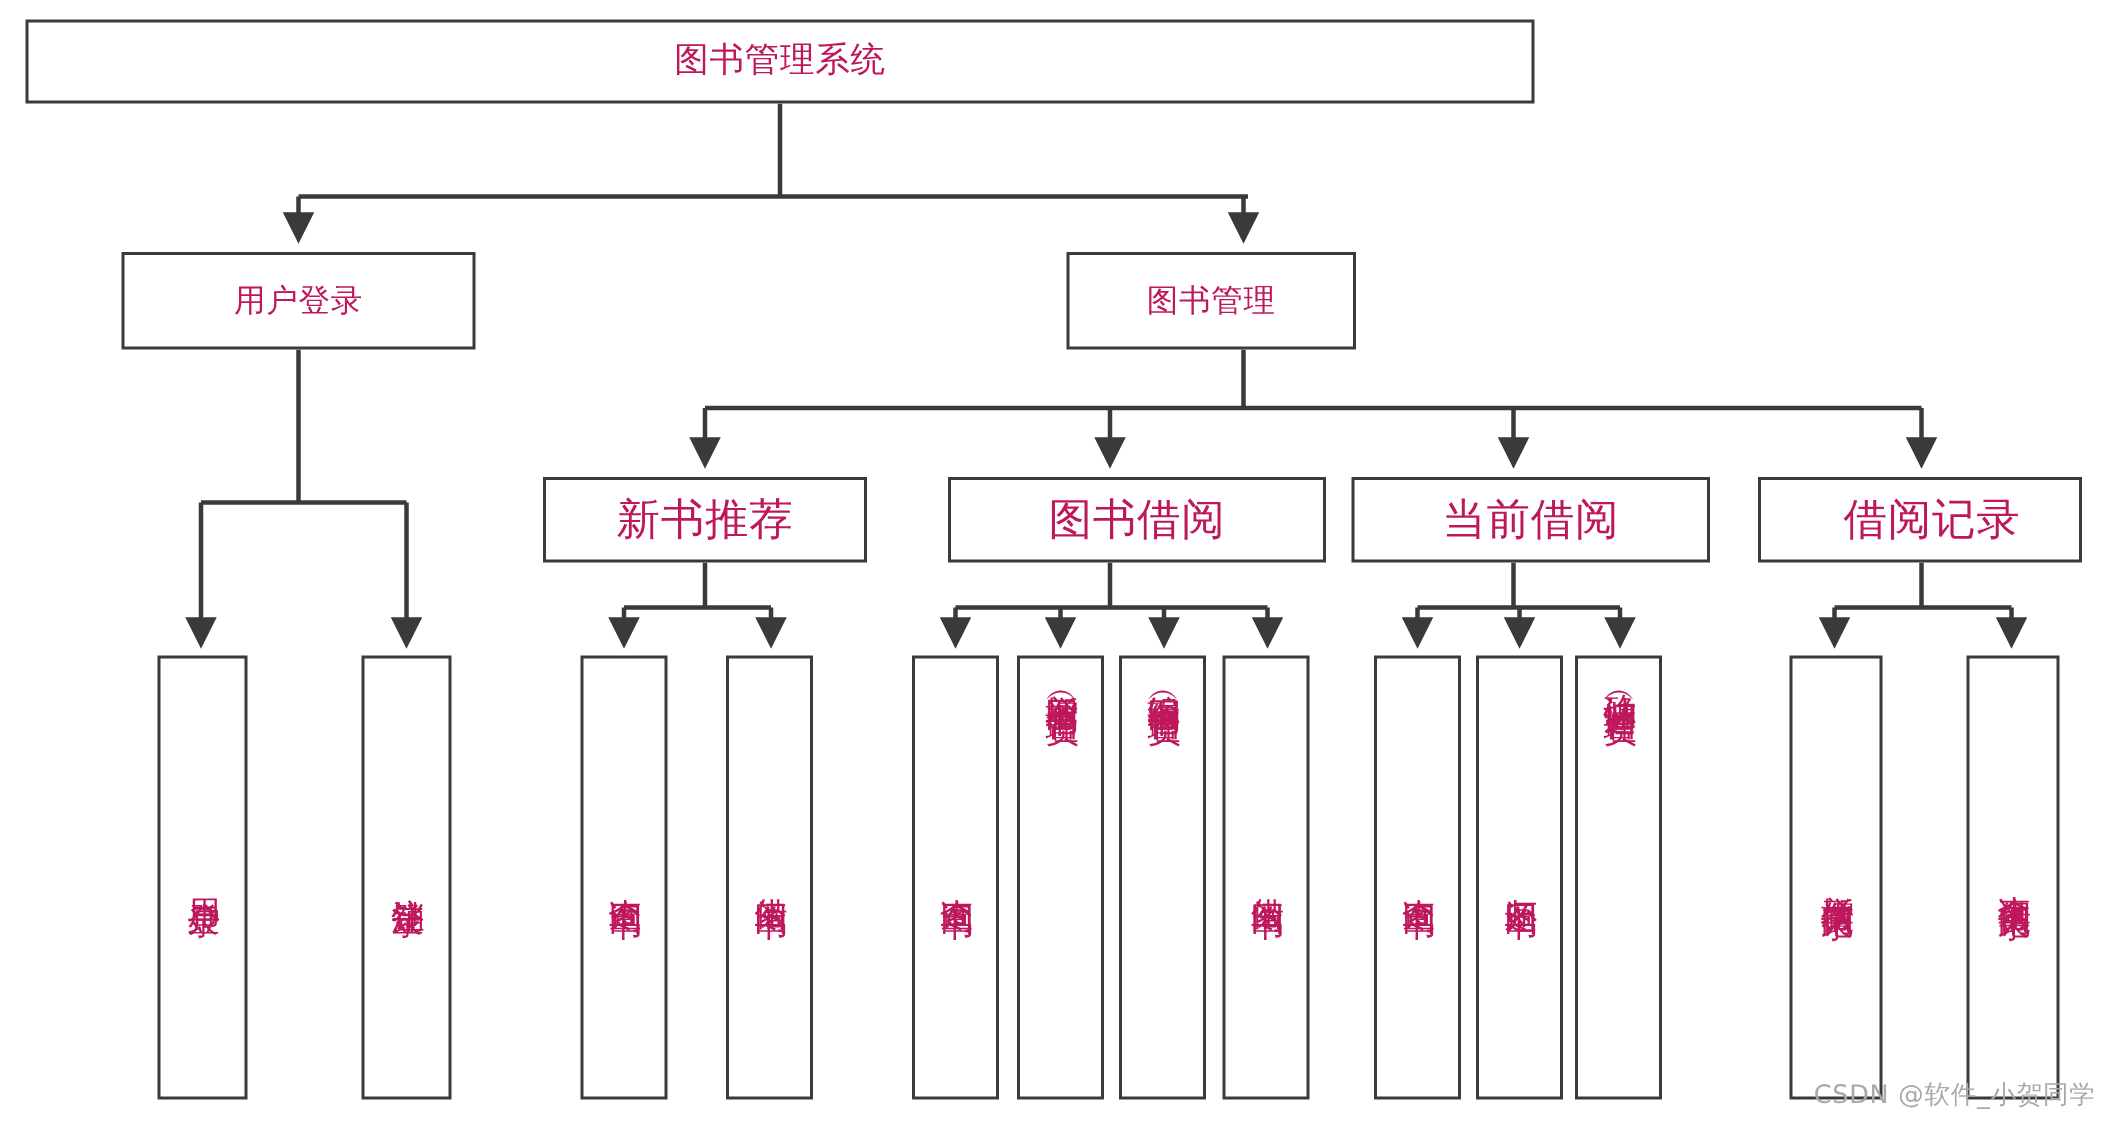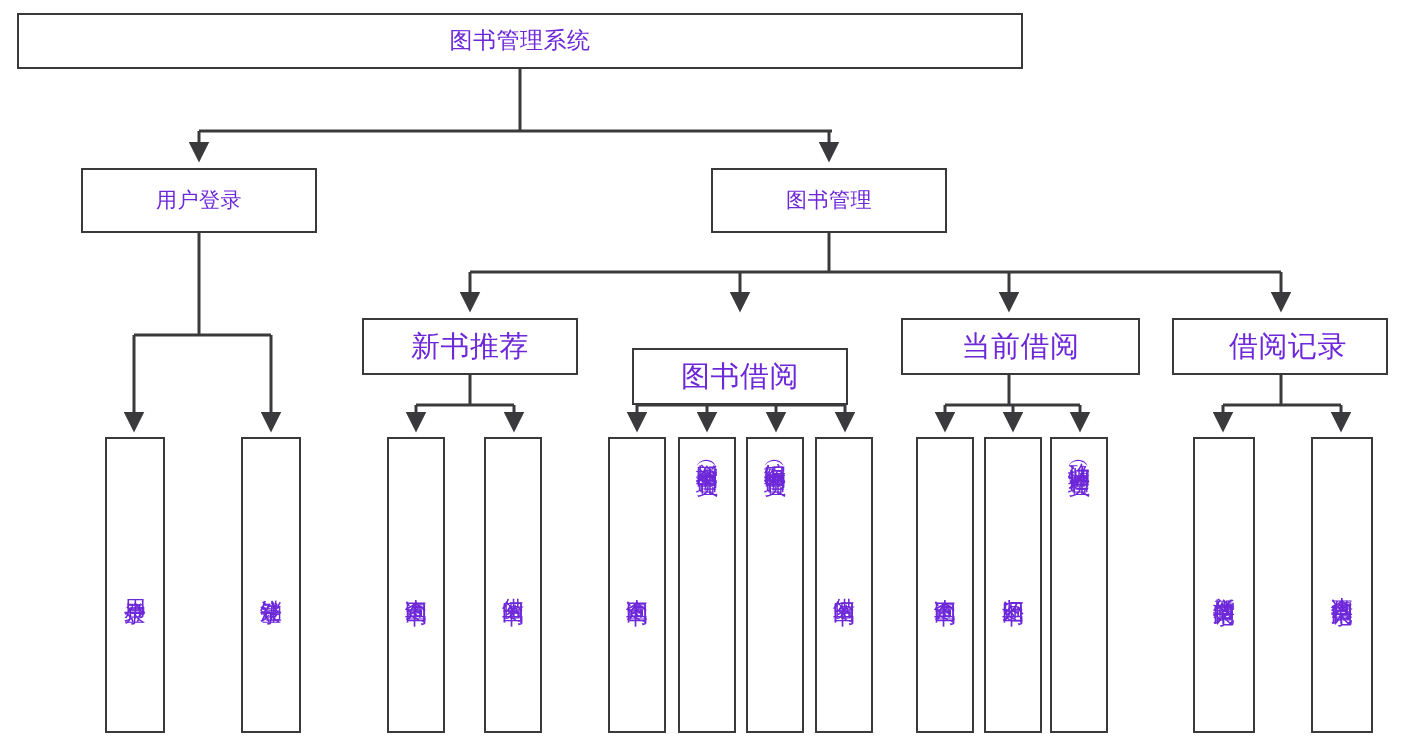--- a/index.html
+++ b/index.html
@@ -30,21 +30,21 @@
     pointer-events: none;
   }
   .node {
     position: absolute;
     box-sizing: border-box;
     border: 2.5px solid #3a3a3c;
     background: #ffffff;
     display: flex;
     align-items: center;
     justify-content: center;
-    color: #6d28d9;
+    color: #be185d;
   }
   .node .label {
     display: block;
     text-align: center;
     line-height: 1.12;
     letter-spacing: 0.5px;
   }
   
   .node-root {
     left: 17px;
@@ -56,30 +56,30 @@
     font-size: 23px;
   }
   
   .node-l1 {
     height: 65px;
   }
   .node-l1 .label {
     font-size: 21px;
   }
   .node-login   { left: 81px;  top: 168px; width: 236px; }
-  .node-bookmgr { left: 711px; top: 168px; width: 236px; }
+  .node-bookmgr { left: 711px; top: 168px; width: 193px; }
   
   .node-l2 {
     height: 57px;
   }
   .node-l2 .label {
     font-size: 29px;
   }
   .node-newbook  { left: 362px;  top: 318px; width: 216px; }
-  .node-borrow   { left: 632px;  top: 318px; width: 216px; margin-top: 30px; }
+  .node-borrow   { left: 632px;  top: 318px; width: 252px; }
   .node-current  { left: 901px;  top: 318px; width: 239px; }
   .node-record   { left: 1172px; top: 318px; width: 216px; padding-left: 16px; }
   
   .node-leaf {
     top: 437px;
     height: 296px;
     border-width: 2.5px;
     align-items: flex-start;
     justify-content: center;
     padding-top: 0;
@@ -243,14 +243,15 @@
     <span class="label">确认归还（管理员）</span>
   </div>
 
   <div class="node node-leaf center leaf-w62 lf-12">
     <span class="label">新增借阅记录</span>
   </div>
   <div class="node node-leaf center leaf-w62 lf-13">
     <span class="label">查询借阅记录</span>
   </div>
 
+  <div class="watermark">CSDN @软件_小贺同学</div>
 
 </div>
 
 </body></html>

